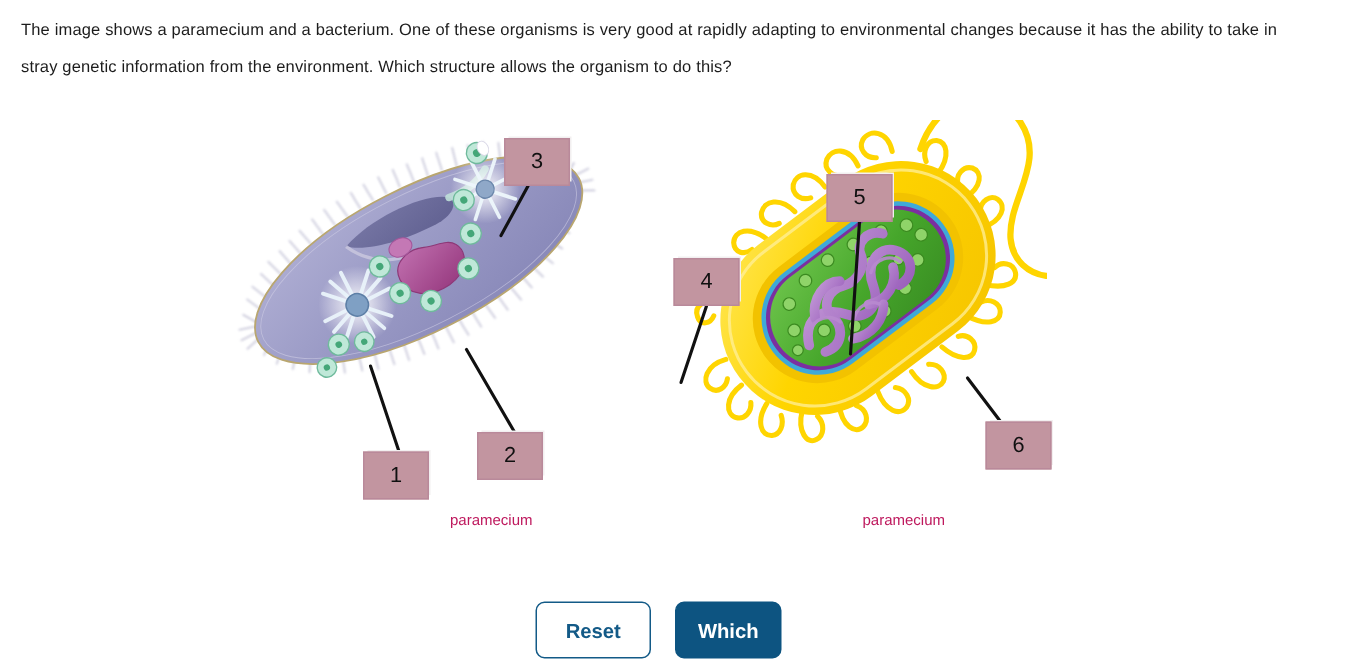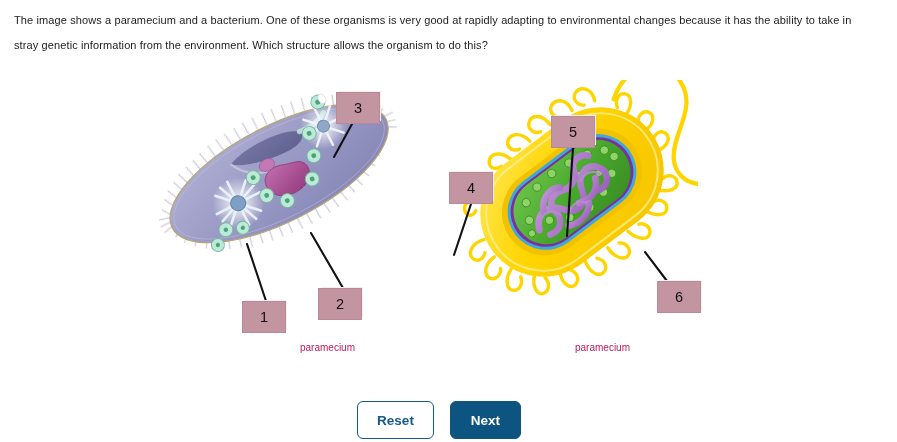--- a/index.html
+++ b/index.html
@@ -425,14 +425,14 @@
 </div>
 <div class="label-box" id="label-box-6">
   <span>6</span>
 </div>
 
 <div class="organism-caption" id="caption-paramecium">paramecium</div>
 <div class="organism-caption" id="caption-bacterium">paramecium</div>
 
 <div id="button-bar">
   <div class="btn" id="reset-button">Reset</div>
-  <div class="btn" id="next-button">Next</div>
+  <div class="btn" id="next-button">Which</div>
 </div>
 
 </body></html>

